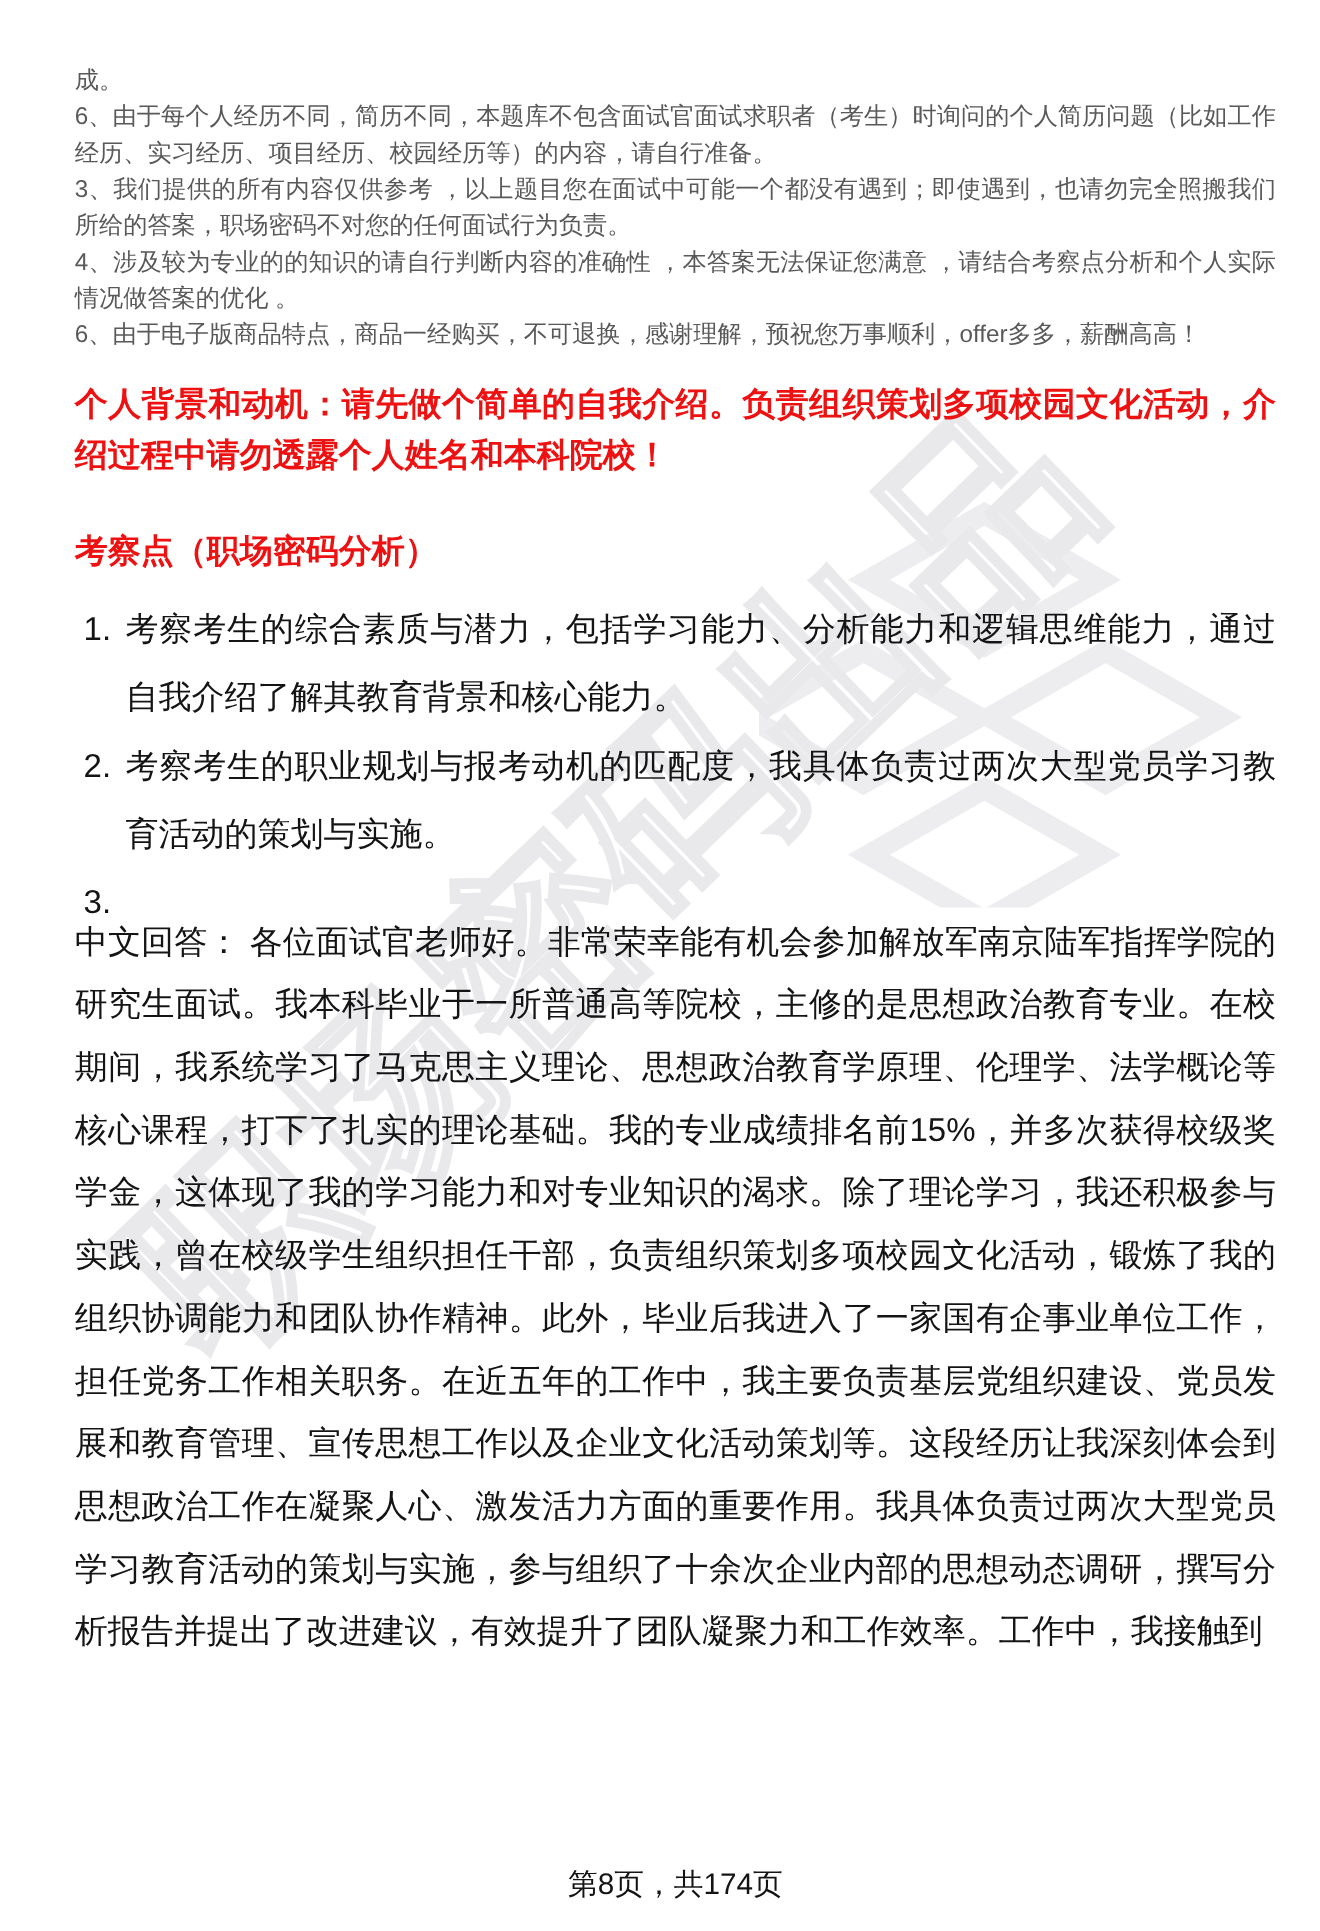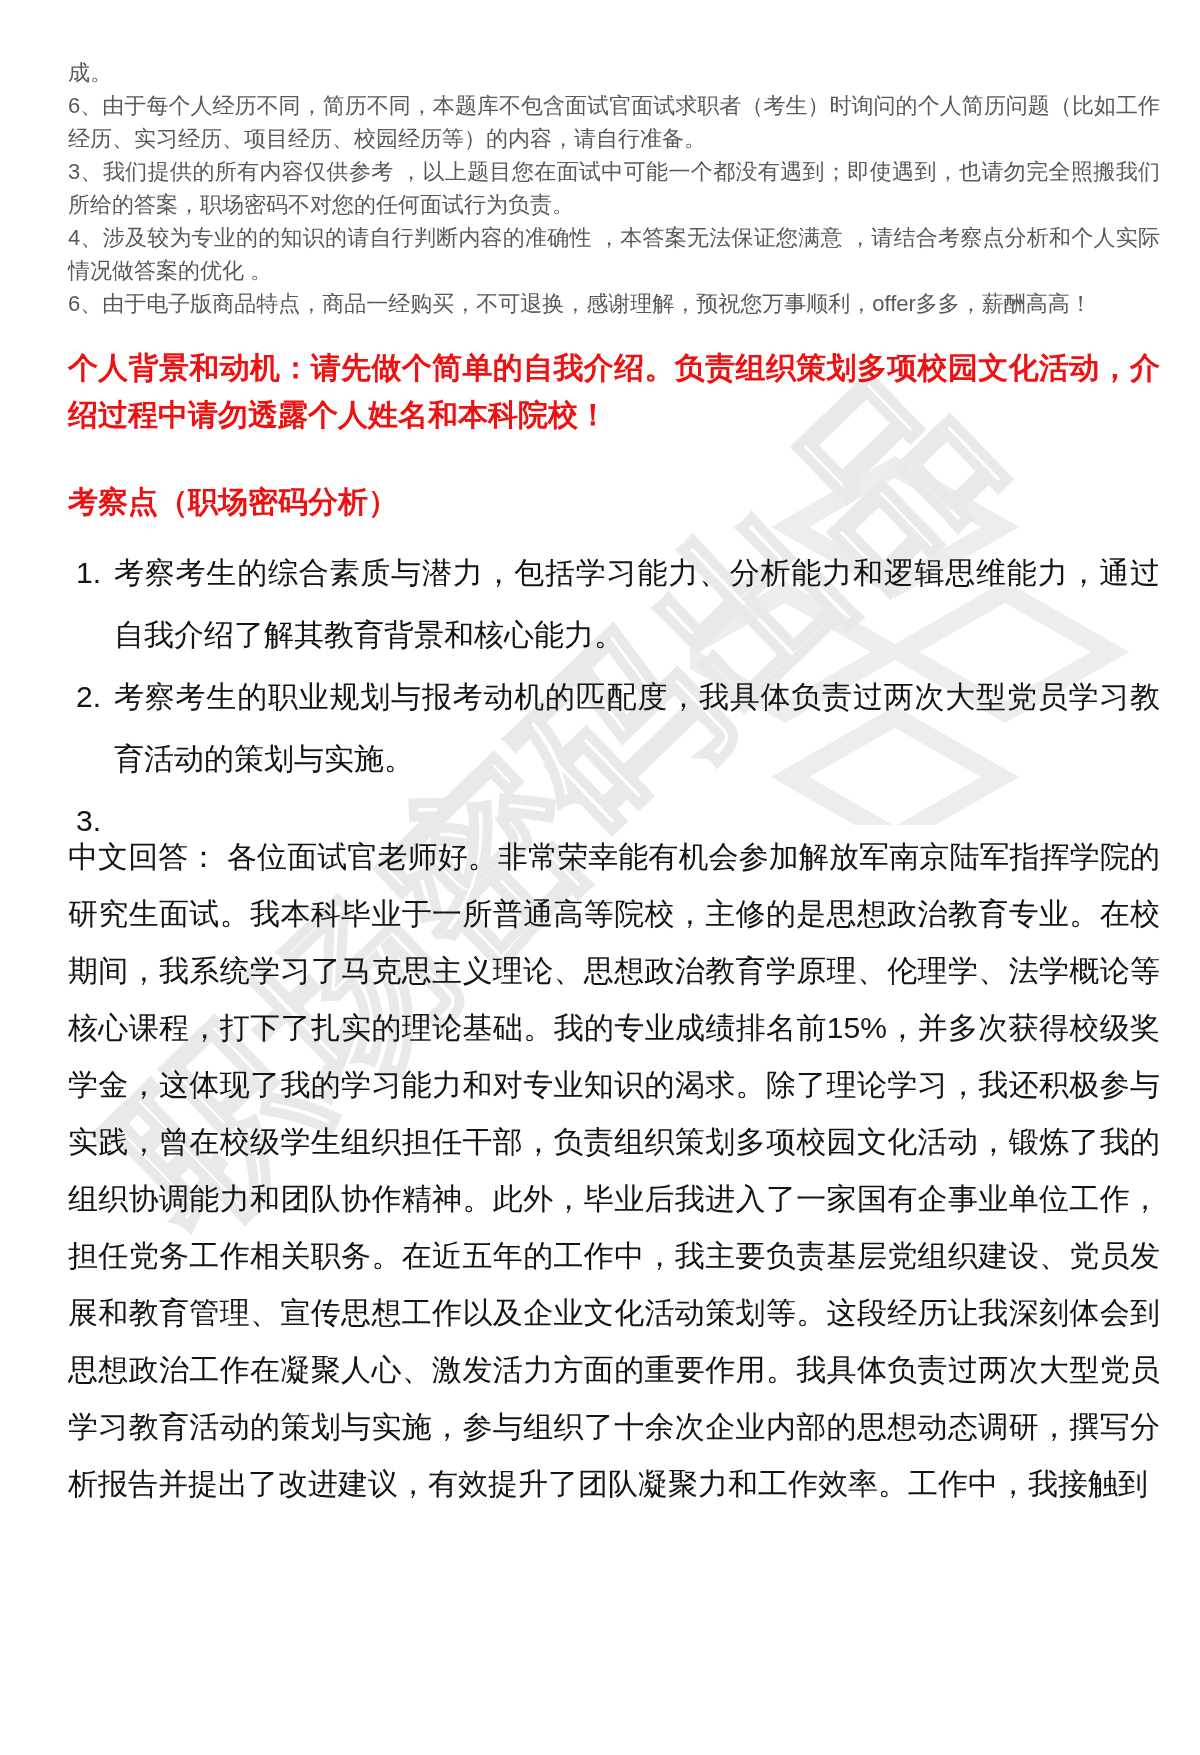--- a/index.html
+++ b/index.html
@@ -146,14 +146,15 @@
     <ol class="points" id="points">
         <li><span class="li-num">1.</span><span>考察考生的综合素质与潜力，包括学习能力、分析能力和逻辑思维能力，通过自我介绍了解其教育背景和核心能力。</span></li>
         <li><span class="li-num">2.</span><span>考察考生的职业规划与报考动机的匹配度，我具体负责过两次大型党员学习教育活动的策划与实施。</span></li>
         <li><span class="li-num">3.</span></li>
       </ol>
 
     <p class="answer">中文回答： 各位面试官老师好。非常荣幸能有机会参加解放军南京陆军指挥学院的研究生面试。我本科毕业于一所普通高等院校，主修的是思想政治教育专业。在校期间，我系统学习了马克思主义理论、思想政治教育学原理、伦理学、法学概论等核心课程，打下了扎实的理论基础。我的专业成绩排名前15%，并多次获得校级奖学金，这体现了我的学习能力和对专业知识的渴求。除了理论学习，我还积极参与实践，曾在校级学生组织担任干部，负责组织策划多项校园文化活动，锻炼了我的组织协调能力和团队协作精神。此外，毕业后我进入了一家国有企事业单位工作，担任党务工作相关职务。在近五年的工作中，我主要负责基层党组织建设、党员发展和教育管理、宣传思想工作以及企业文化活动策划等。这段经历让我深刻体会到思想政治工作在凝聚人心、激发活力方面的重要作用。我具体负责过两次大型党员学习教育活动的策划与实施，参与组织了十余次企业内部的思想动态调研，撰写分析报告并提出了改进建议，有效提升了团队凝聚力和工作效率。工作中，我接触到</p>
 
   </div>
 
+  <div class="footer">第8页，共174页</div>
 
 </div>
 
 </body></html>

